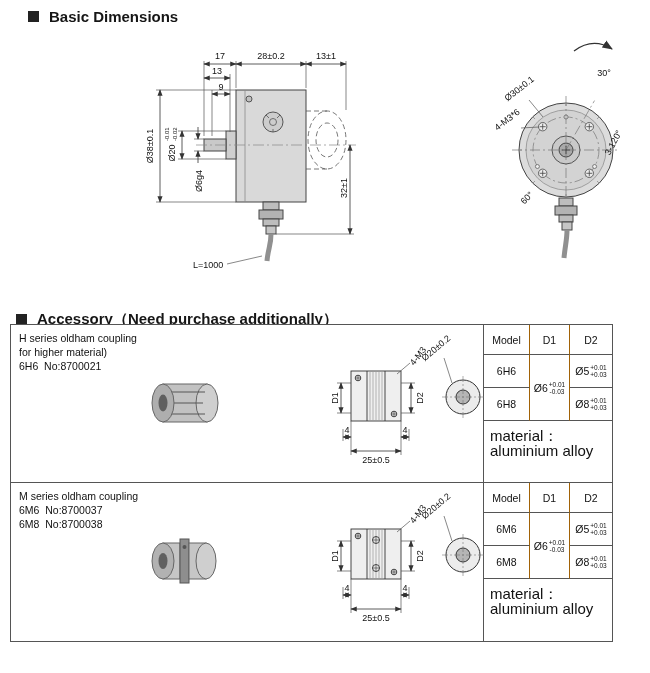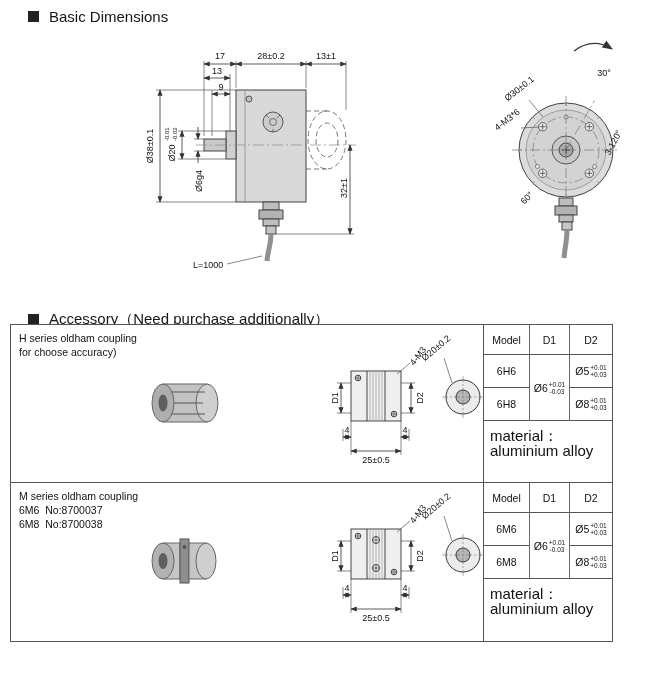--- a/index.html
+++ b/index.html
@@ -1,21 +1,21 @@
 <!DOCTYPE html>
 <html><head>
 <meta charset="utf-8">
 <style>
   *{margin:0;padding:0;box-sizing:border-box}
   html,body{width:650px;height:673px}
   body{background:#fff;font-family:"Liberation Sans",sans-serif;color:#111;position:relative;overflow:hidden}
-  .heading{position:absolute;display:flex;align-items:center;gap:10px;font-size:15px;font-weight:400;color:#161616}
+  .heading{position:absolute;display:flex;align-items:center;gap:10px;font-size:15px;font-weight:700;color:#161616}
   .sq{width:11px;height:11px;background:#222;display:inline-block;flex:0 0 auto}
   #h1{left:28px;top:8px}
-  #h2{left:28px;top:310px}
+  #h2{left:16px;top:310px}
   .basic{position:absolute;left:0;top:28px}
   .acc-table{position:absolute;left:10px;top:324px;width:603px;border:1px solid #555;background:#fff}
   .acc-row{display:flex;height:158px}
   .acc-row.first{border-bottom:1px solid #555}
   .acc-left{position:relative;width:500px;height:100%}
   .acc-left svg{position:absolute;left:0;top:0}
   .acc-desc{position:absolute;left:8px;top:6px;width:235px;font-size:10.5px;line-height:14px;color:#111;z-index:2}
   .acc-specs{width:129px;border-left:1px solid #555;height:100%}
   .spec-grid{display:grid;grid-template-columns:46px 40px 42px;grid-template-rows:30px 33px 33px 1fr;height:100%;font-size:10.5px}
   .sc{border-right:1px solid #a16207;border-bottom:1px solid #555;display:flex;align-items:center;justify-content:center;gap:1px;text-align:center}
@@ -190,21 +190,22 @@
   <span class="sq"></span>
   <span>Accessory（Need purchase additionally）</span>
 </div>
 
 <div class="acc-table">
 
   <div class="acc-row first">
     <div class="acc-left">
       <div class="acc-desc">
         <div>H series oldham coupling</div>
-        <div>for choose accuracy)</div>
+        <div>for higher material)</div>
+        <div>6H6&nbsp;&nbsp;No:8700021</div>
       </div>
       <svg width="500" height="158" viewBox="0 0 500 158">
         <defs>
           <marker id="a2" viewBox="0 0 10 10" refX="9" refY="5" markerWidth="8" markerHeight="8" orient="auto-start-reverse">
             <path d="M0,1 L10,5 L0,9 z" fill="#333"></path>
           </marker>
         </defs>
         <g>
           <rect x="152" y="59" width="44" height="38" fill="#c2c2c2" stroke="#666"></rect>
           <ellipse cx="196" cy="78" rx="11" ry="19" fill="#cfcfcf" stroke="#666"></ellipse>

